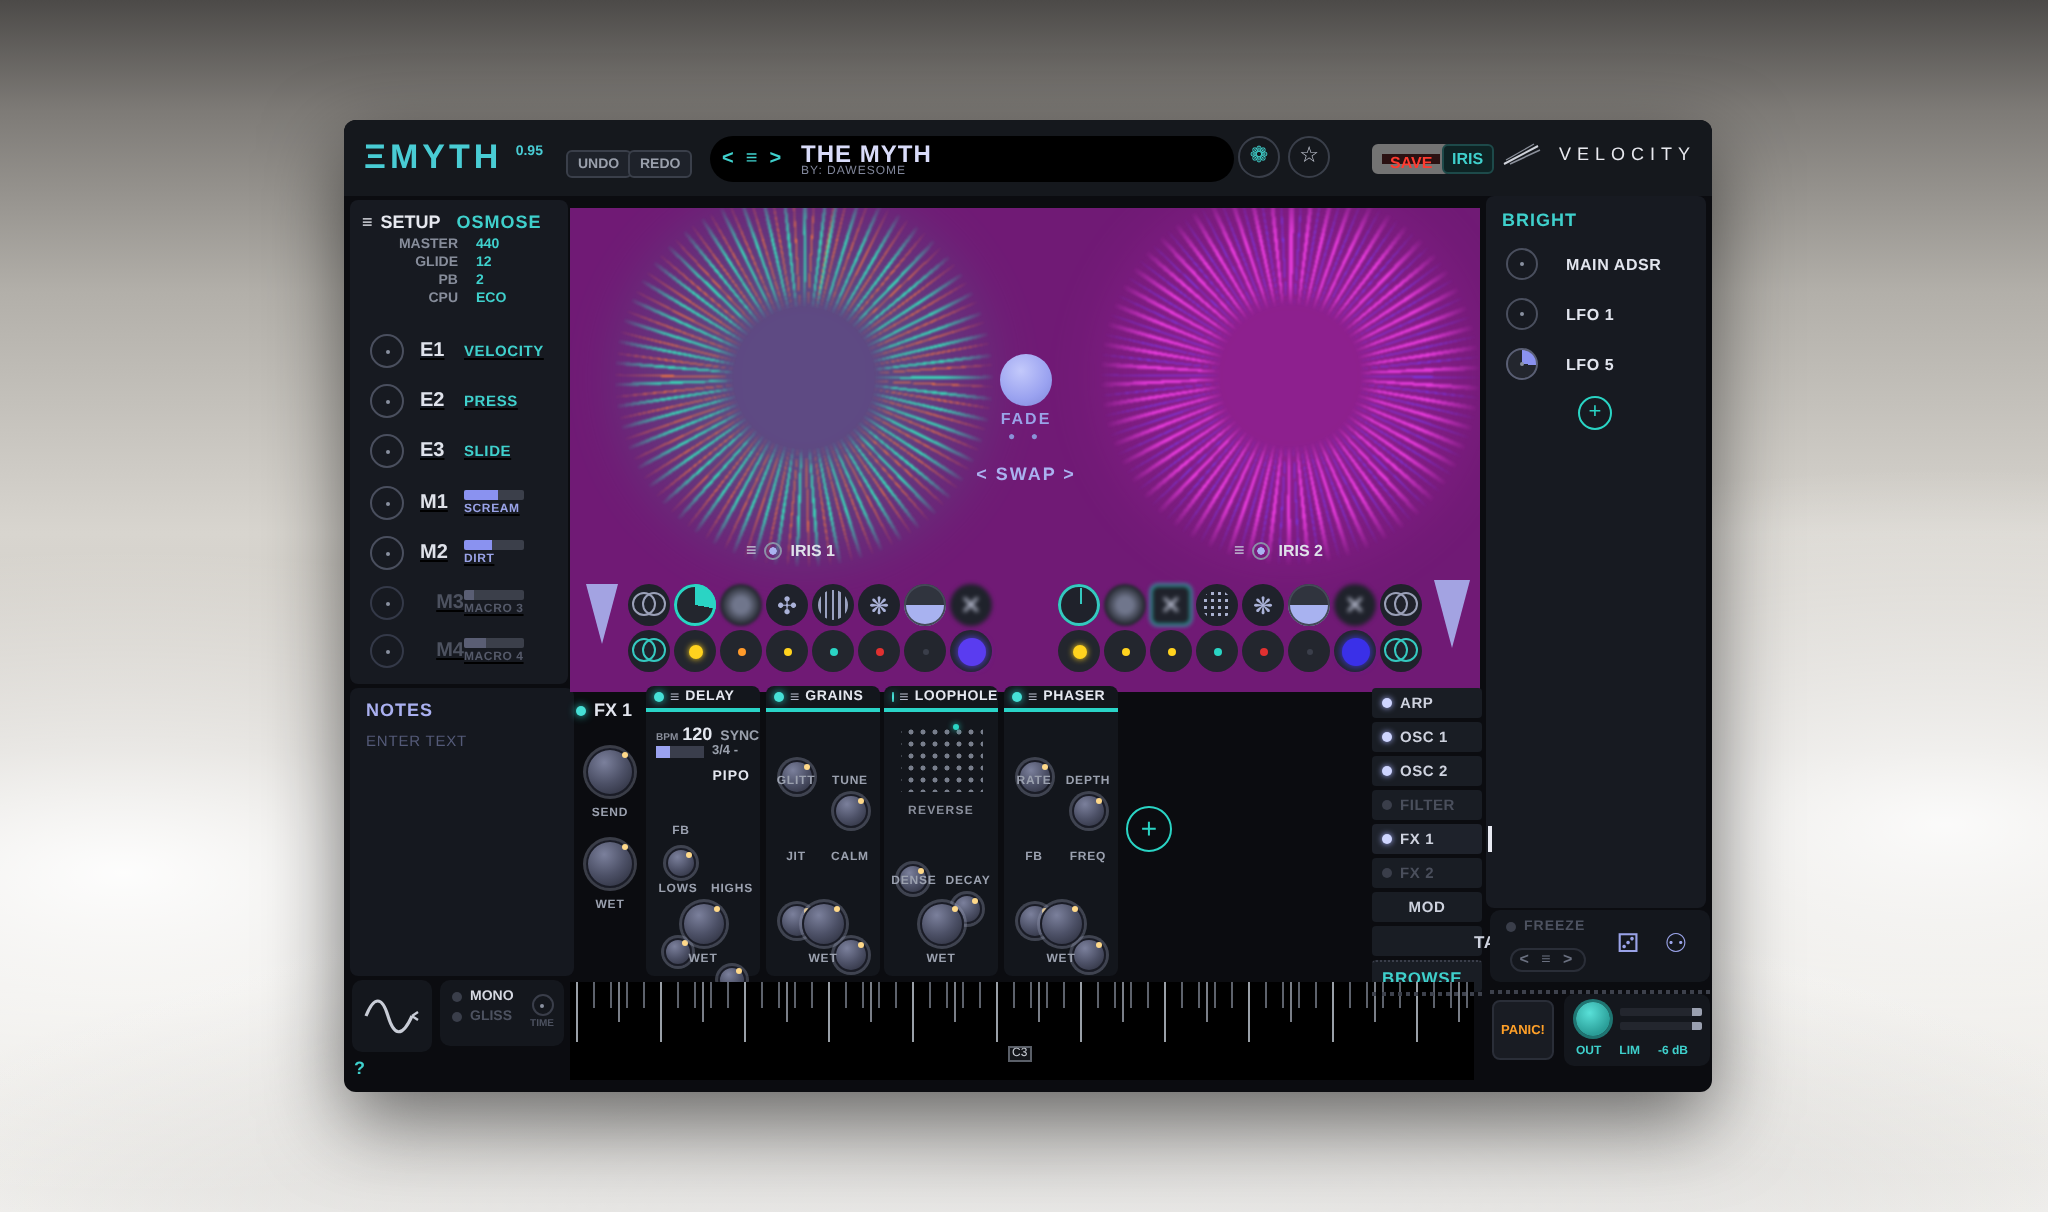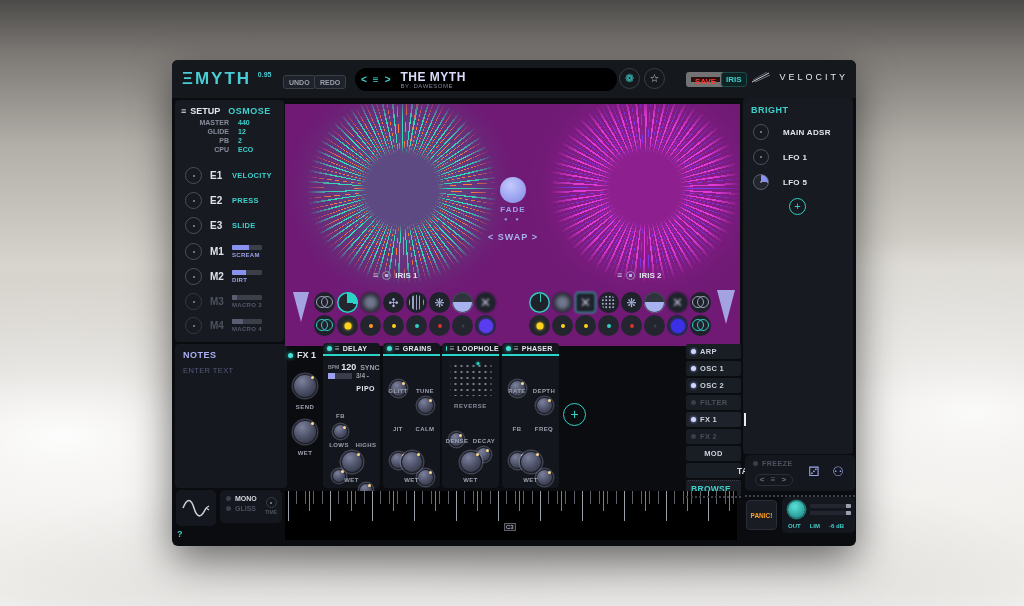--- a/index.html
+++ b/index.html
@@ -47,24 +47,24 @@
   .klabel { color:#9ba1af; font-size:6px; font-weight:bold; letter-spacing:.4px; text-align:center; }
 
   
   .setup { position:absolute; left:3px; top:40px; width:109px; height:242px; background:#171a21; border-radius:4px; }
   .setup-hd { display:flex; align-items:baseline; padding:6px 6px 2px 6px; }
   .setup-title { color:#e6e8ef; font-size:9px; font-weight:bold; }
   .setup-mode { color:#3fd0cc; font-size:9px; font-weight:bold; margin-left:8px; letter-spacing:.5px; }
   .setup-row { display:flex; padding:1px 6px; }
   .setup-row .lab { width:48px; text-align:right; color:#878d9b; font-size:7px; font-weight:bold; }
   .setup-row .val { margin-left:9px; color:#3fd0cc; font-size:7px; font-weight:bold; }
-  .erow { position:absolute; left:10px; display:flex; align-items:center; }
+  .erow { position:absolute; left:10px; display:flex; align-items:center;text-decoration:underline; }
   .erow .oknob { width:17px; height:17px; }
   .eid { width:22px; margin-left:8px; color:#dfe2ea; font-size:10px; font-weight:bold; }
-  .eid.dim { color:#4d5260; }
+  .eid.dim { color:#4d5260;text-align:right; }
   .eval { color:#3fd0cc; font-size:7.5px; font-weight:bold; letter-spacing:.3px; }
   .mcol { margin-left:0; }
   .mslider { width:30px; height:5px; background:#3b3f4a; border-radius:1px; overflow:hidden; }
   .mslider i { display:block; height:100%; background:#8a92f0; }
   .mlabel { color:#9aa3e8; font-size:6px; font-weight:bold; margin-top:2px; letter-spacing:.3px; }
   .mlabel.dim { color:#555a6a; }
   .mslider.dim i { background:#5a5e74; }
 
   .notes { position:absolute; left:3px; top:284px; width:112px; height:144px; background:#15181f; border-radius:4px; padding:6px 8px; }
   .notes-title { color:#aab0f0; font-size:9px; font-weight:bold; letter-spacing:.5px; }
@@ -134,21 +134,21 @@
 
   
   .fxbus { position:absolute; left:116px; top:290px; width:34px; }
   .fxbus .bl { display:flex; align-items:center; gap:4px; }
   .fxbus .bl span { color:#e2e5ee; font-size:9px; font-weight:bold; }
   .module { position:absolute; top:283px; width:57px; height:145px; background:#13161c; border-radius:4px; }
   .mhd { display:flex; align-items:center; gap:3px; height:13px; padding-left:4px; border-bottom:2px solid #2ad4c8; }
   .mhd .menu-g { color:#b8bcca; font-size:8px; }
   .mhd .mt { color:#e4e7ef; font-size:7px; font-weight:bold; letter-spacing:.3px; }
   .mwet { position:absolute; left:50%; transform:translateX(-50%); }
-  .bpmrow { display:flex; align-items:center; gap:2px; padding:6px 0 0 5px; }
+  .bpmrow { display:flex; align-items:flex-end; gap:2px; padding:6px 0 0 5px; }
   .bpm-l { color:#8a8f9c; font-size:5px; font-weight:bold; }
   .bpm-v { color:#e4e7ef; font-size:9px; font-weight:bold; }
   .bpm-s { color:#9aa0ac; font-size:7px; font-weight:bold; margin-left:2px; }
   .dslider { position:absolute; left:5px; top:30px; width:24px; height:6px; background:#3a3e4c; }
   .dslider i { display:block; height:100%; background:#9aa2f0; }
   .divlabel { position:absolute; left:33px; top:29px; color:#9aa0ac; font-size:6.5px; font-weight:bold; }
   .pipo { position:absolute; right:5px; top:42px; color:#e4e7ef; font-size:7px; font-weight:bold; letter-spacing:.5px; }
   .dotgrid { position:absolute; left:50%; transform:translateX(-50%); top:19px; width:41px; height:34px;
     background-image:radial-gradient(#787e8c 1.1px, transparent 1.4px); background-size:6px 6px; background-position:2px 1px; }
   .dotgrid i { position:absolute; left:26px; top:0px; width:3px; height:3px; border-radius:50%; background:#2ad4c4; box-shadow:0 0 3px #2ad4c4; }

